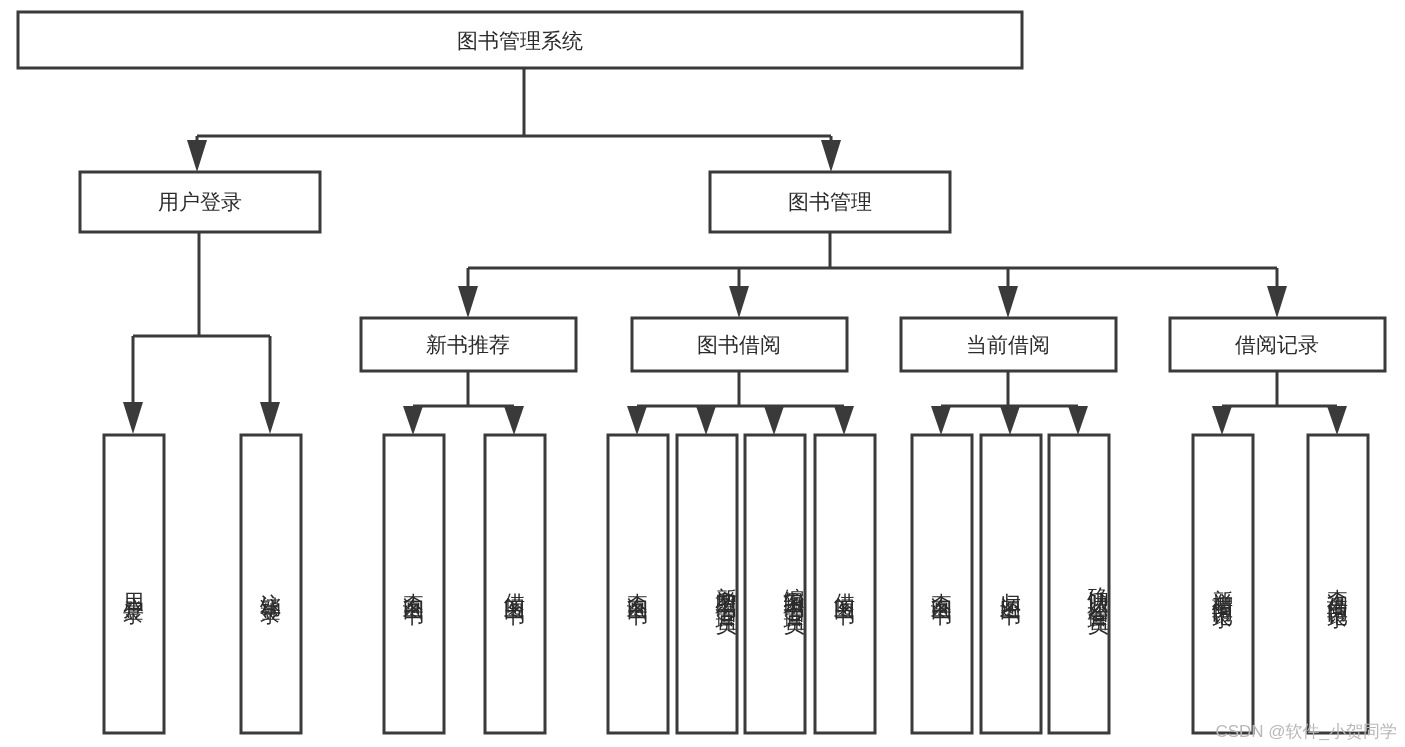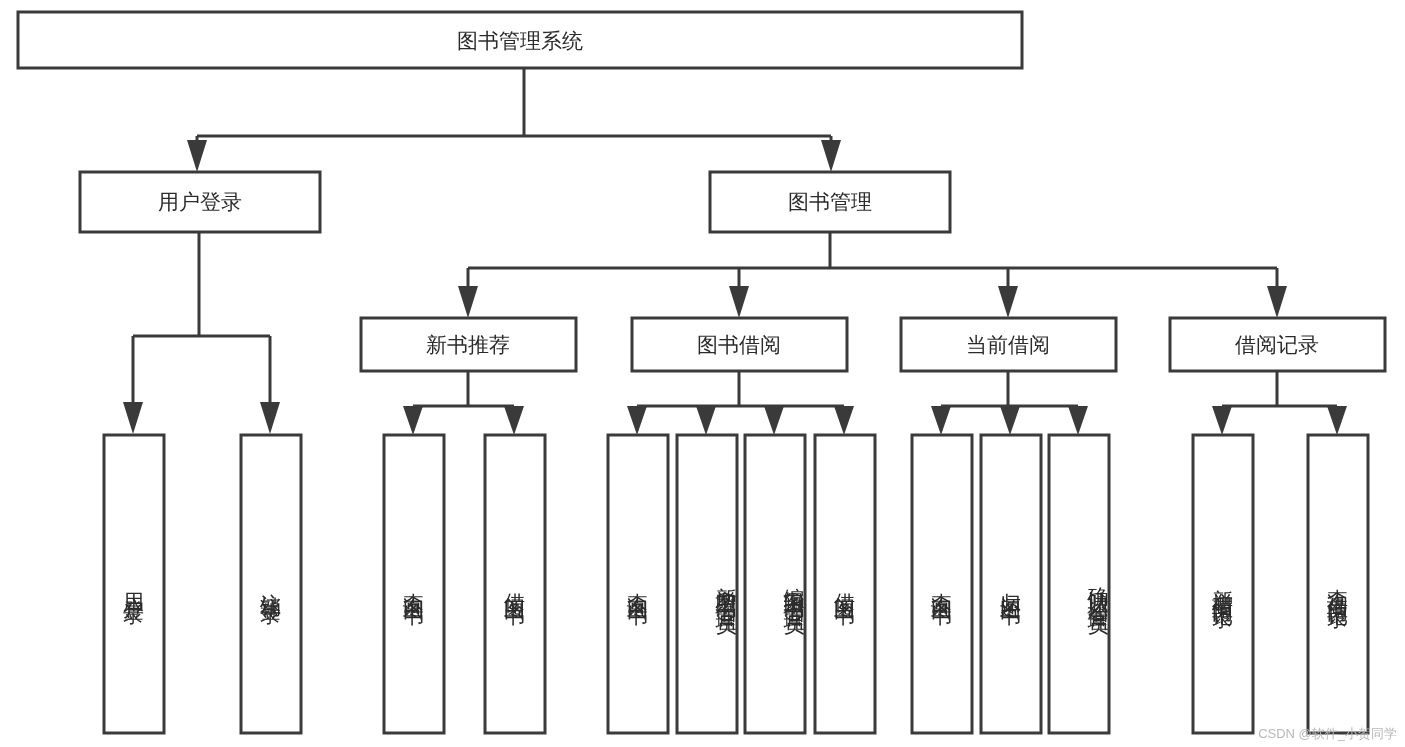--- a/index.html
+++ b/index.html
@@ -65,21 +65,21 @@
     pointer-events: none;
     user-select: none;
   }
   .vlabel-wrap.v-center { align-items: center; }
   .vlabel-wrap.v-top    { align-items: flex-start; }
   .watermark {
     position: absolute;
     right: 8px;
     bottom: 4px;
     font-family: "Liberation Sans", "DejaVu Sans", sans-serif;
-    font-size: 13px;
+    font-size: 17px;
     color: #b8b8b8;
     white-space: nowrap;
     user-select: none;
   }
 </style>
 </head>
 <body>
 
 <div id="diagram-root">
 

